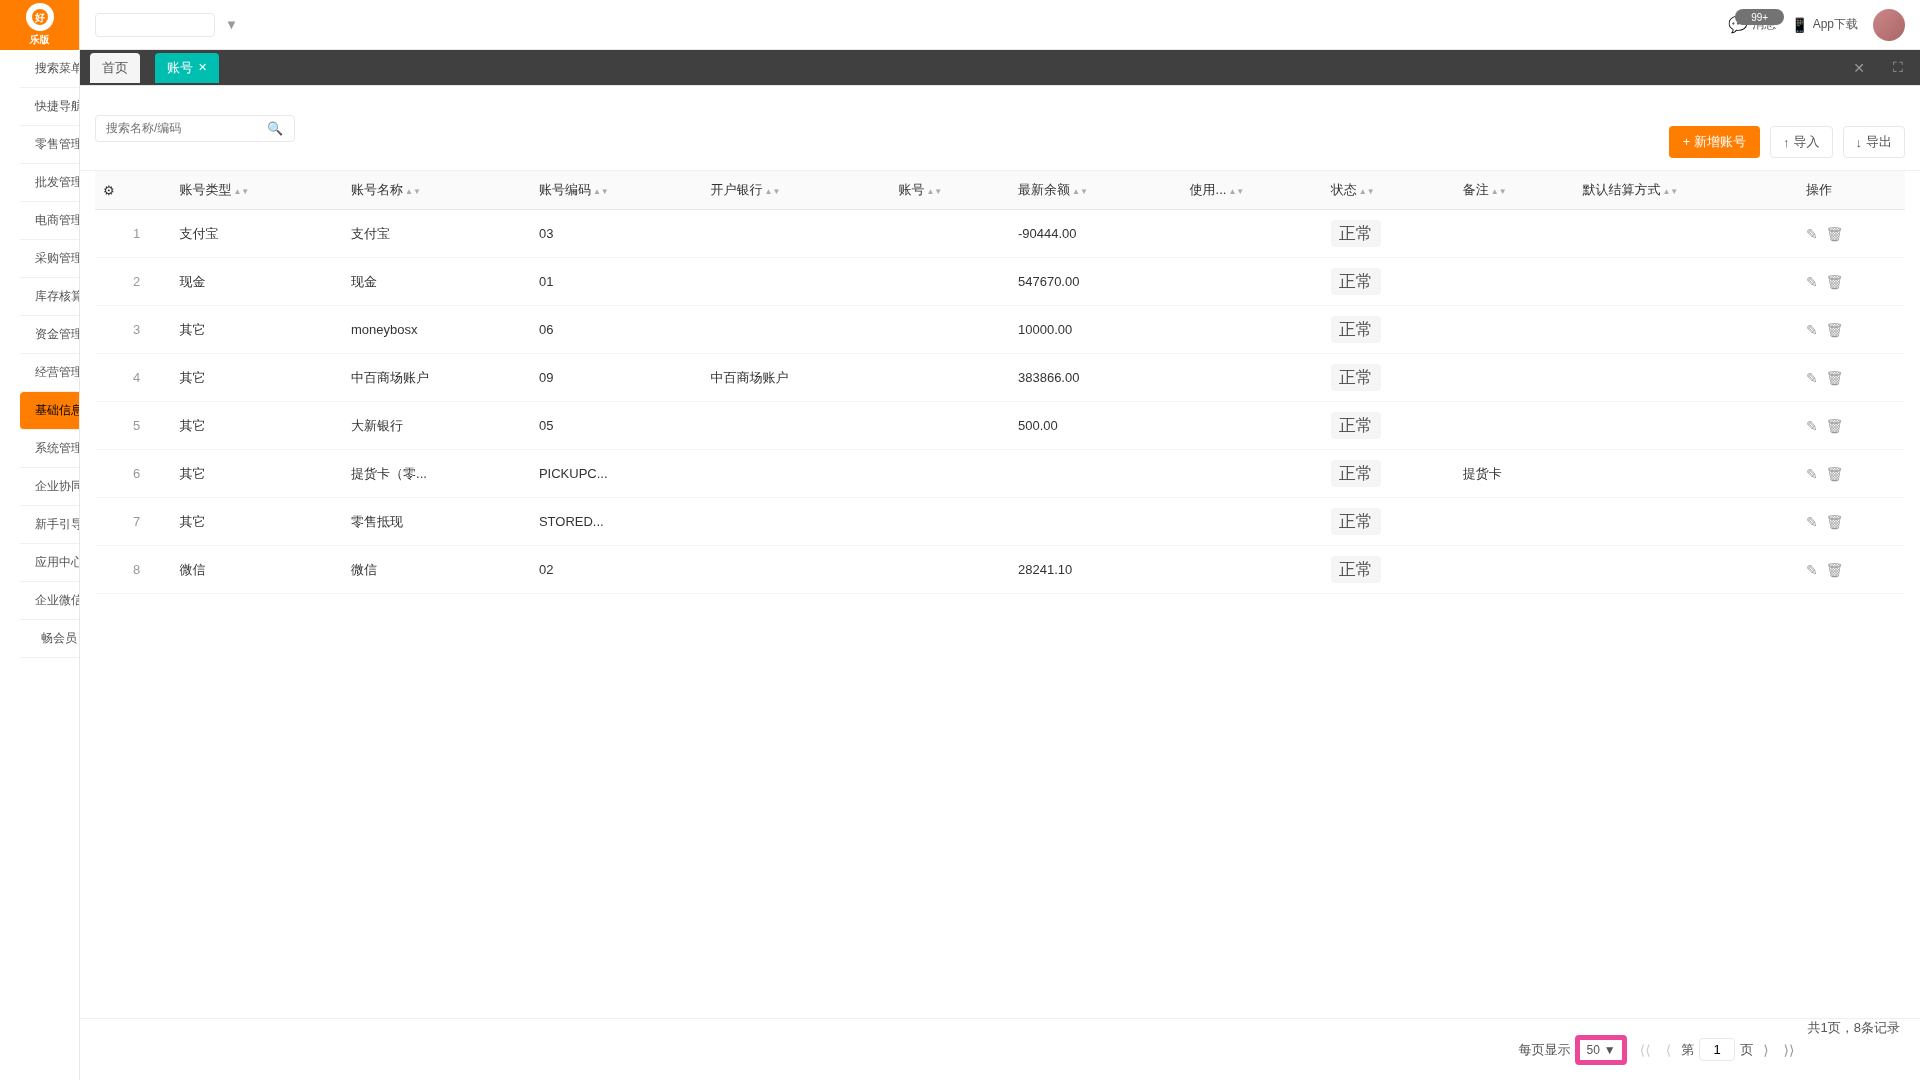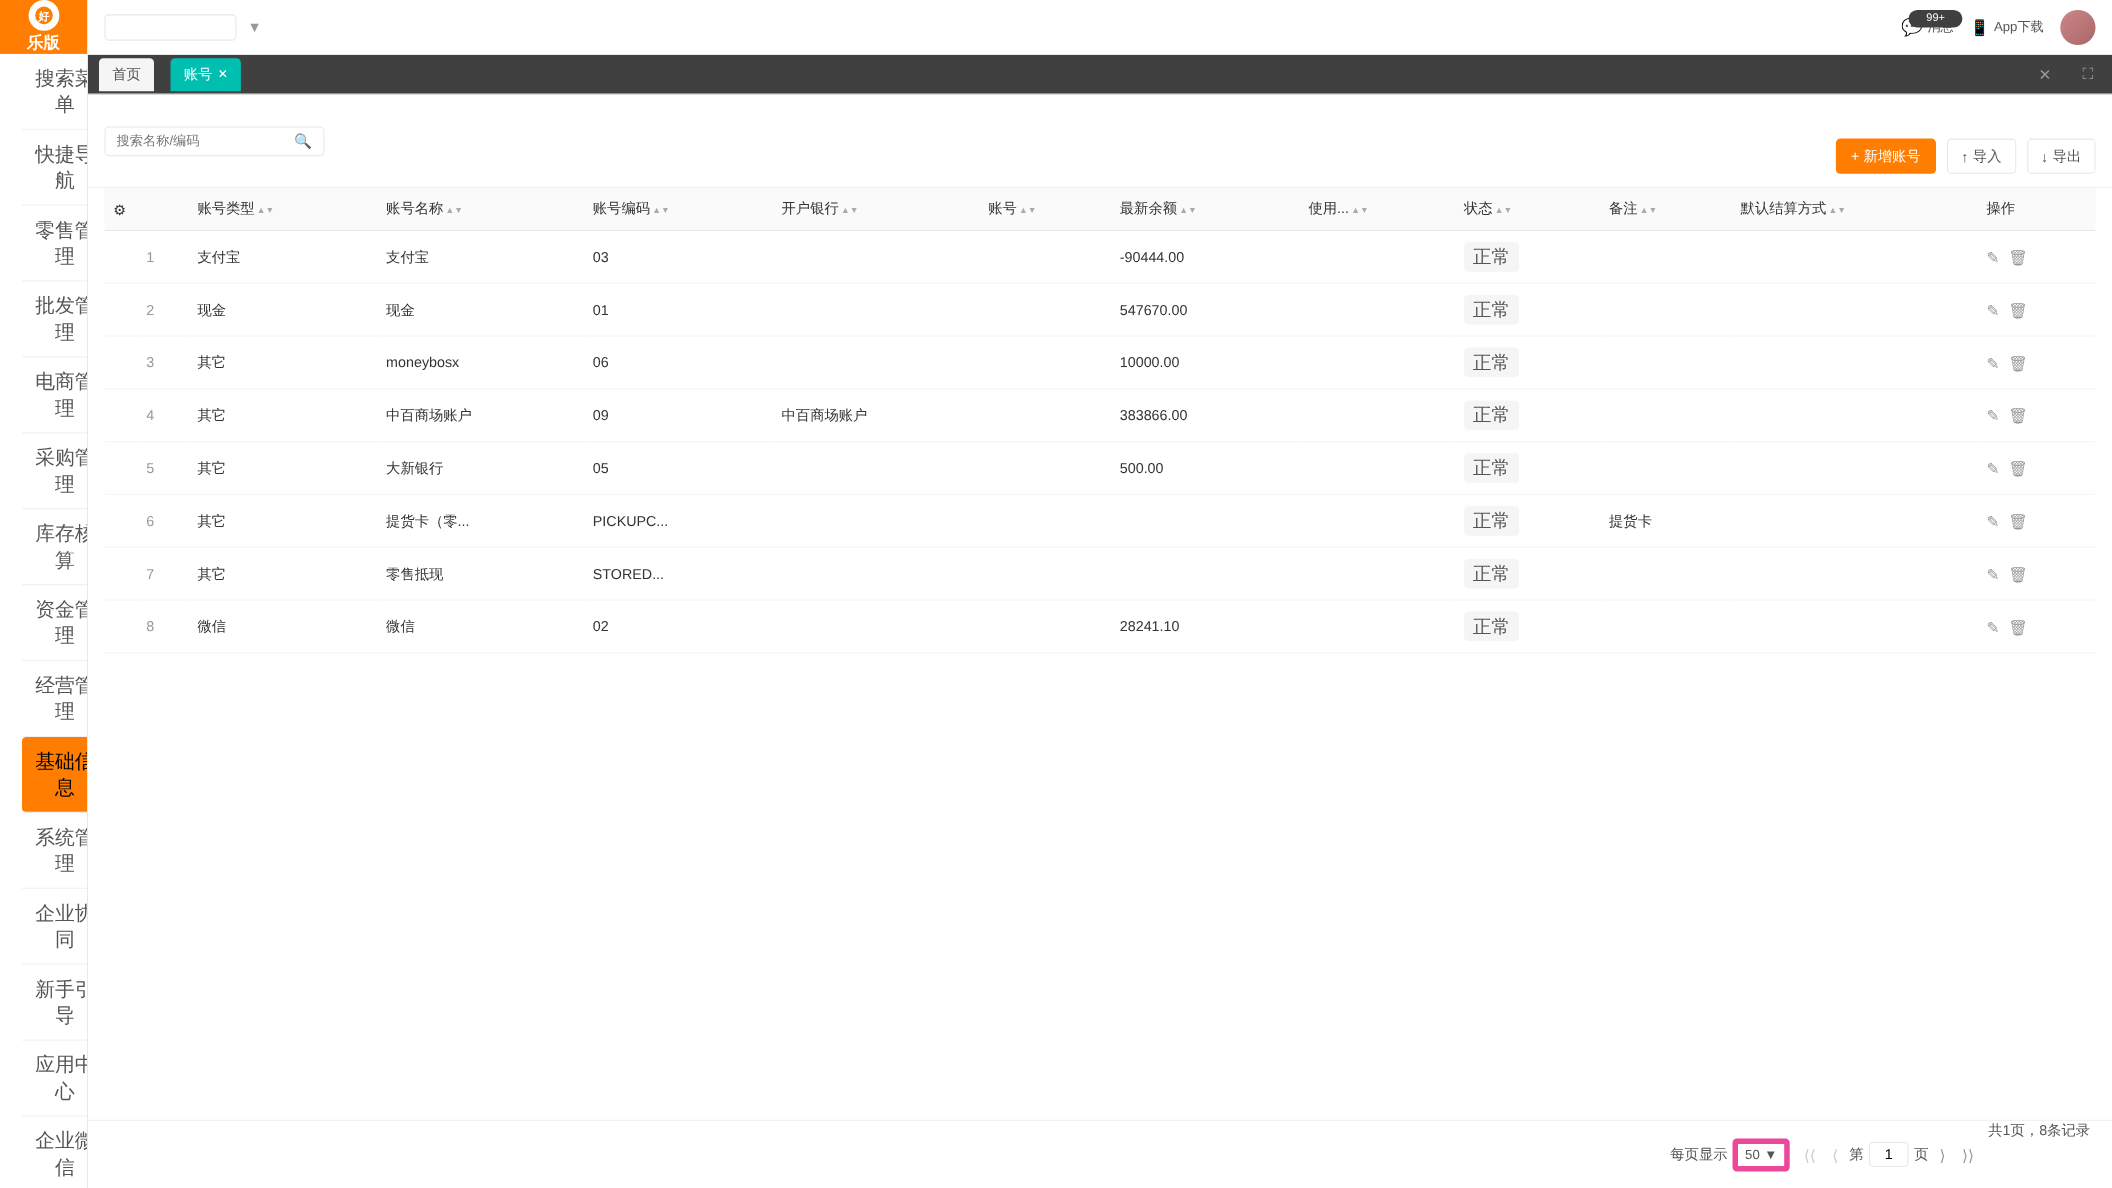--- a/index.html
+++ b/index.html
@@ -32,30 +32,30 @@
     .sidebar-logo .logo-icon {
       width: 28px;
       height: 28px;
       background: #fff;
       border-radius: 50%;
       display: flex;
       align-items: center;
       justify-content: center;
     }
     .sidebar-logo .logo-text {
-      font-size: 15px;
+      font-size: 10px;
       color: #fff;
     }
     .sidebar-item {
       width: 100%;
       padding: 10px 5px;
       text-align: center;
       cursor: pointer;
       color: #555;
-      font-size: 18px;
+      font-size: 12px;
       border-bottom: 1px solid #f0f0f0;
       transition: background 0.2s;
       margin-left: 39px;
     }
     .sidebar-item.active { background: #ff7d00; color: #000000; border-radius: 4px; }
 
     
     .main-area {
       flex: 1;
       display: flex;
@@ -94,21 +94,21 @@
     .msg-btn {
       display: flex;
       align-items: center;
       gap: 4px;
       cursor: pointer;
       color: #555;
       font-size: 12px;
       position: relative;
     }
     .badge {
-      background: #404040;
+      background: #737373;
       color: #fff;
       font-size: 10px;
       border-radius: 8px;
       padding: 0 16px;
       min-width: 16px;
       height: 16px;
       display: flex;
       align-items: center;
       justify-content: center;
       position: absolute;

